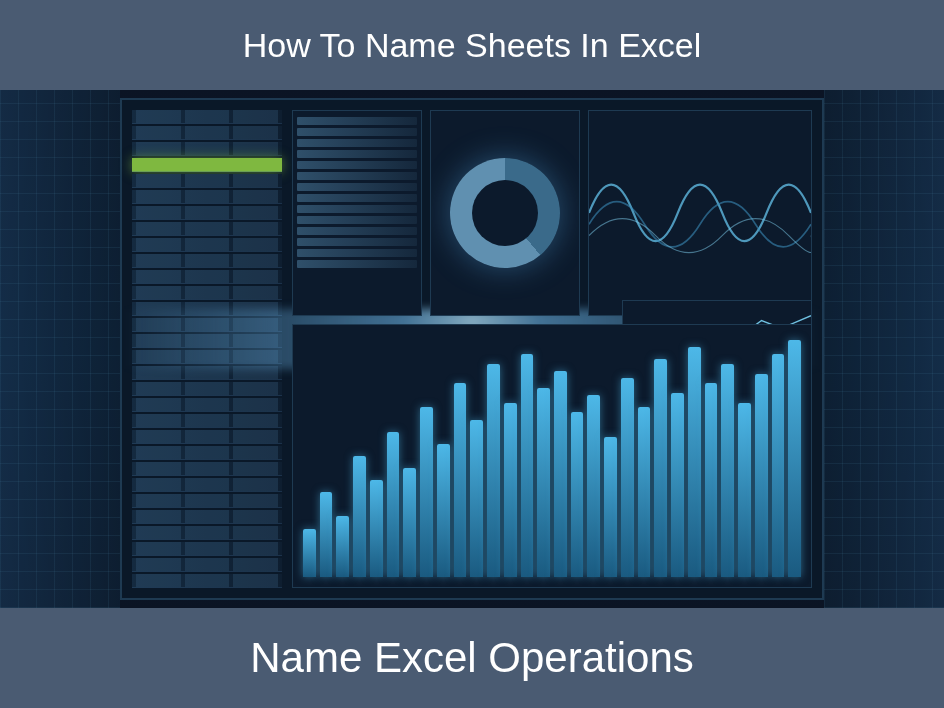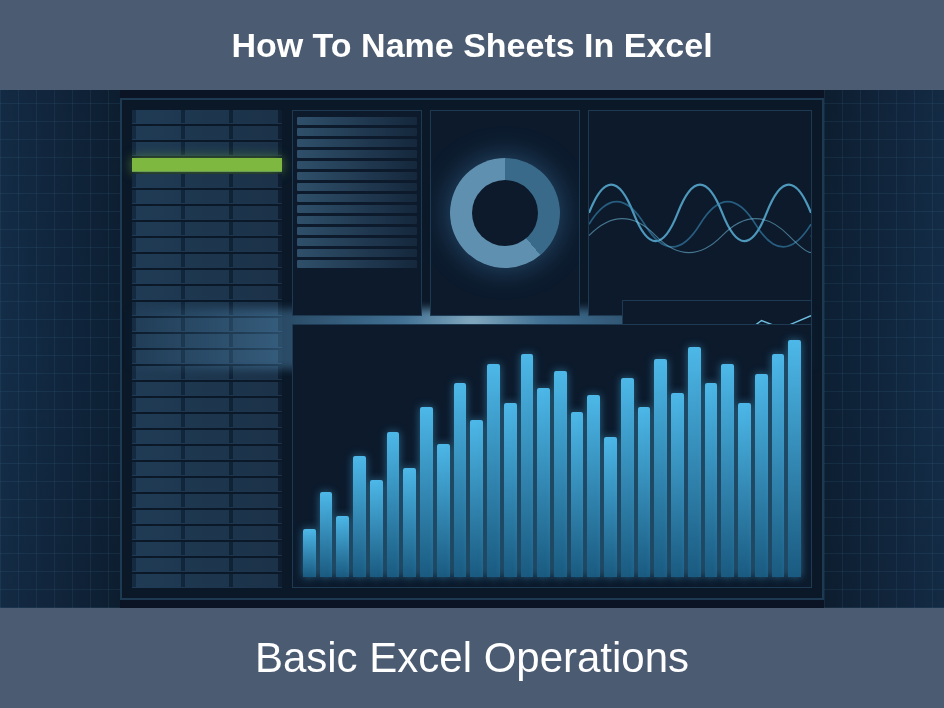--- a/index.html
+++ b/index.html
@@ -10,21 +10,21 @@
       display: flex;
       flex-direction: column;
       background: #0a1628;
     }
     .banner {
       background: #4a5b72;
       color: #fff;
       display: flex;
       align-items: center;
       justify-content: center;
-      font-weight: 700;
+      font-weight: 400;
     }
     .banner-top {
       height: 90px;
       font-size: 34px;
     }
     .banner-bottom {
       height: 100px;
       font-size: 42px;
       font-weight: 400;
     }
@@ -405,14 +405,14 @@
       </div>
     </div>
   </div>
 
   <div class="panel-right">
     <div class="grid-lines"></div>
   </div>
 </div>
 
 <div class="banner banner-bottom">
-  <span>Basic Excel Operations</span>
+  <span>Name Excel Operations</span>
 </div>
 
 </body></html>

